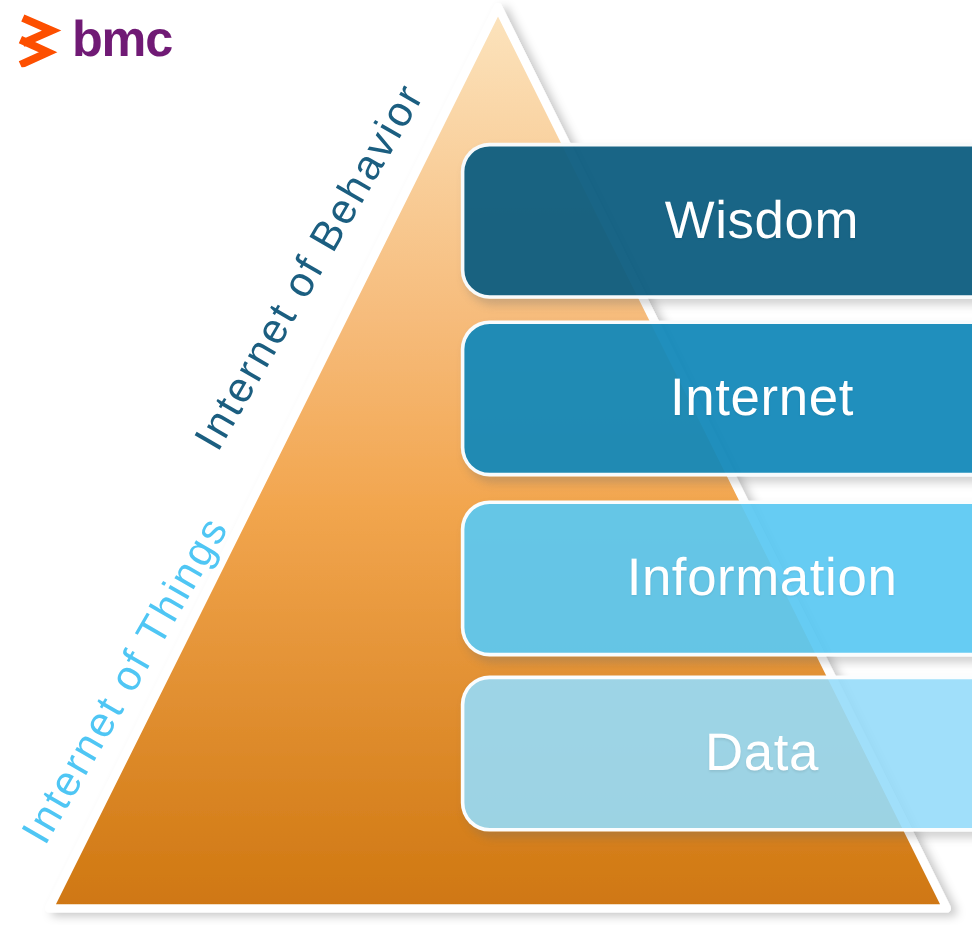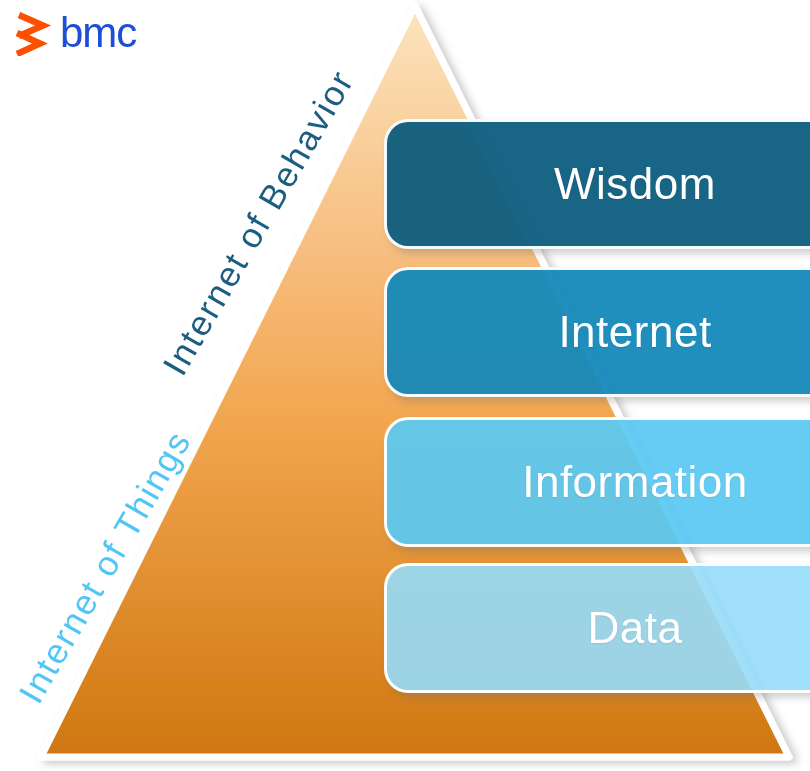--- a/index.html
+++ b/index.html
@@ -32,21 +32,21 @@
     position:absolute;z-index:2;white-space:nowrap;
     font-size:35px;font-weight:400;letter-spacing:2px;line-height:42px;
     transform-origin:0 50%;transform:rotate(-60deg);
   }
   .side-label.behavior{left:172px;top:351px;color:#1b5e80;}
   .side-label.things{left:28px;top:679px;color:#4fc6f4;}
 
   
   .logo{position:absolute;left:12px;top:10px;z-index:4;display:flex;align-items:flex-start;}
   .logo .wordmark{
-    color:#1d4ed8;font-size:42px;font-weight:400;letter-spacing:-1px;
+    color:#701a75;font-size:42px;font-weight:700;letter-spacing:-1px;
     line-height:42px;margin-left:8px;margin-top:2px;
   }
 </style>
 </head>
 <body>
 
 <div class="stage">
 
   <svg class="pyramid-svg" width="810" height="771" viewBox="0 0 810 771">
     <defs>

